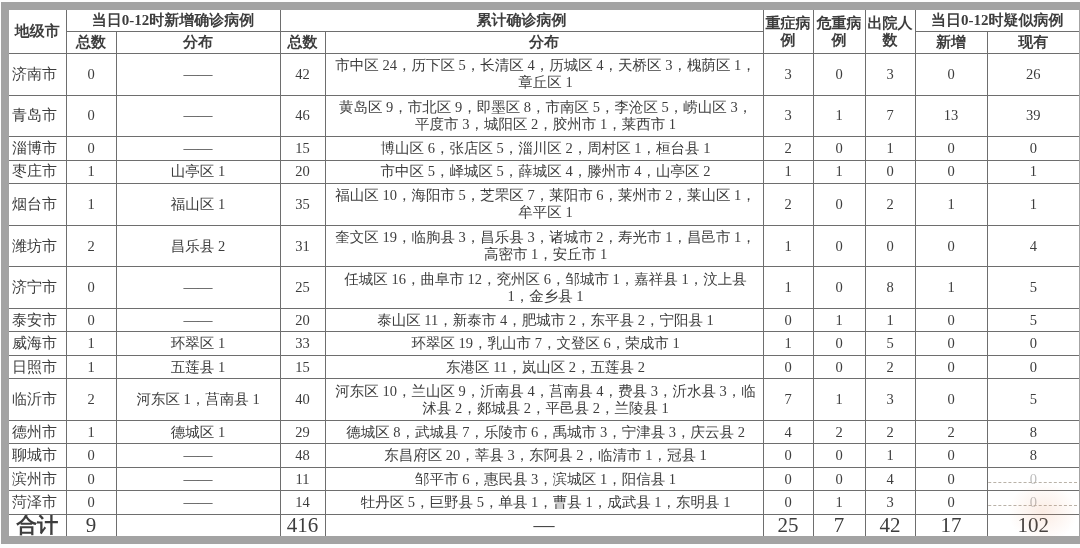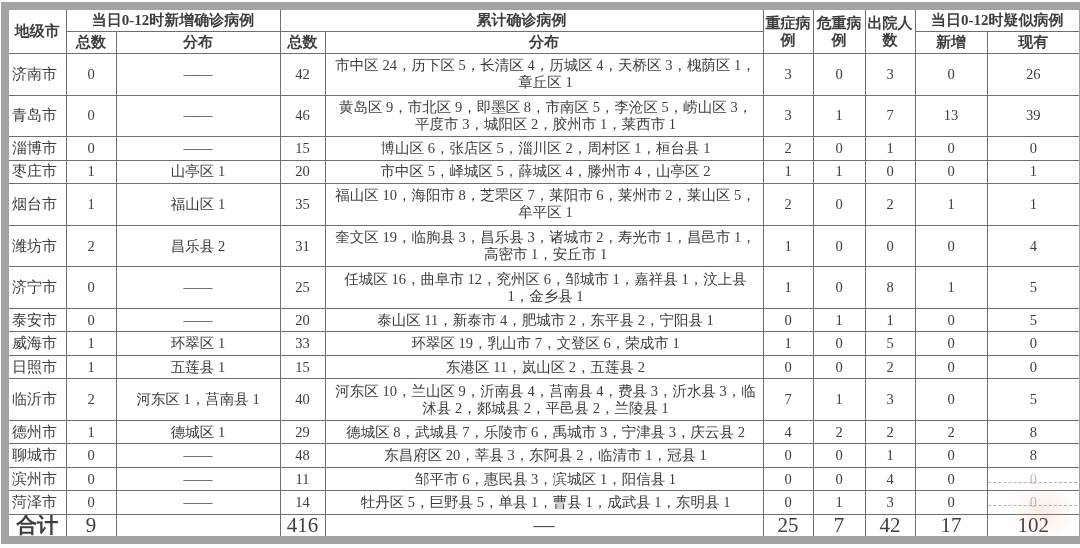--- a/index.html
+++ b/index.html
@@ -151,21 +151,21 @@
           <td class="c">1</td>
           <td class="c">0</td>
           <td class="c">0</td>
           <td class="c">1</td>
         </tr>
         <tr>
           <td class="city">烟台市</td>
           <td class="c">1</td>
           <td class="c">福山区 1</td>
           <td class="c">35</td>
-          <td class="l">福山区 10，海阳市 8，芝罘区 7，莱阳市 6，莱州市 2，莱山区 5，牟平区 1</td>
+          <td class="l">福山区 10，海阳市 5，芝罘区 7，莱阳市 6，莱州市 2，莱山区 1，牟平区 1</td>
           <td class="c">2</td>
           <td class="c">0</td>
           <td class="c">2</td>
           <td class="c">1</td>
           <td class="c">1</td>
         </tr>
         <tr>
           <td class="city">潍坊市</td>
           <td class="c">2</td>
           <td class="c">昌乐县 2</td>

